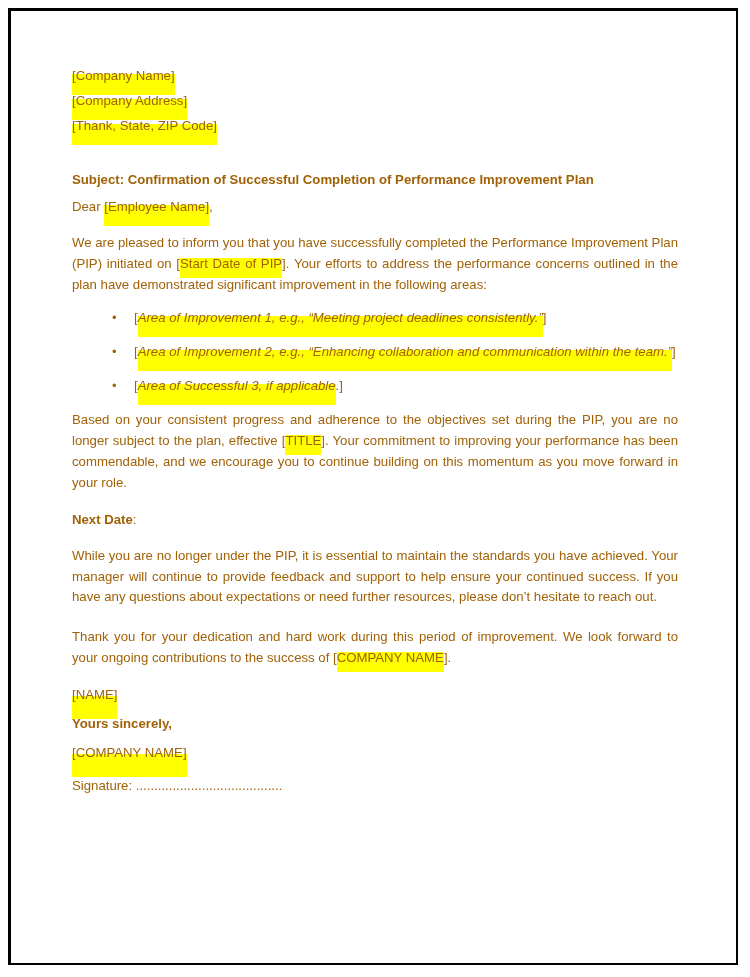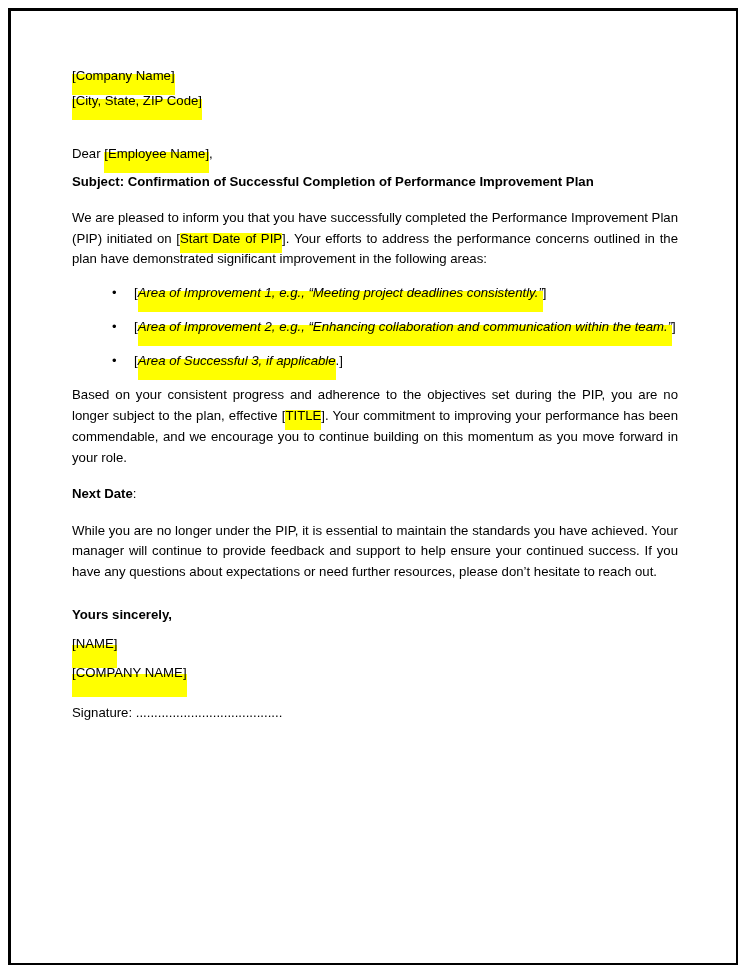--- a/index.html
+++ b/index.html
@@ -31,21 +31,21 @@
   }
 
   
   #doc {
     position: absolute;
     left: 61px;            
     top: 58px;
     width: 606px;          
     font-size: 13.2px;
     line-height: 1.0;
-    color: #000000;
+    color: #a16207;
   }
 
   .line {
     position: relative;
     margin: 0 0 14px 0;
     white-space: nowrap;
   }
 
   p.para {
     position: relative;
@@ -115,47 +115,50 @@
   ul.bullets li .dot {
     position: absolute;
     left: 40px;
     top: 0;
     font-size: 13px;
     line-height: 20px;
   }
 
   
   #sigblock .line { margin-bottom: 16px; }
-  #signature-line { margin-top: 26px; white-space: nowrap; }
+  #signature-line { margin-top: 20px; white-space: nowrap; }
 </style>
 </head>
 <body>
 
 <div id="page">
   <div id="doc">
 
     <div id="addr">
       <div class="line">
         <span class="hl">[Company Name]</span>
       </div>
       <div class="line">
-        <span class="hl">[City, State, ZIP Code]</span>
+        <span class="hl">[Company Address]</span>
+      </div>
+      <div class="line">
+        <span class="hl">[Thank, State, ZIP Code]</span>
       </div>
     </div>
 
     <div class="gap-lg"></div>
 
 
+
+    <div class="line bold">
+      <span>Subject: Confirmation of Successful Completion of Performance Improvement Plan</span>
+    </div>
 
     <div class="line">
       <span>Dear </span><span class="hl">[Employee Name]</span><span>,</span>
-    </div>
-
-    <div class="line bold">
-      <span>Subject: Confirmation of Successful Completion of Performance Improvement Plan</span>
     </div>
 
     <div class="gap-sm"></div>
 
     <p class="para"><span>We are pleased to inform you that you have successfully completed the Performance Improvement Plan (PIP) initiated on [</span><span class="hl-inline">Start Date of PIP</span><span>]. Your efforts to address the performance concerns outlined in the plan have demonstrated significant improvement in the following areas:</span></p>
 
     <ul class="bullets">
       <li>
         <span class="dot">•</span><span>[</span><span class="hl ital">Area of Improvement 1, e.g., “Meeting project deadlines consistently.”</span><span>]</span>
       </li>
@@ -174,31 +177,32 @@
     <div class="line">
       <span class="bold">Next Date</span><span>:</span>
     </div>
 
     <div class="gap-sm"></div>
 
     <p class="para"><span>While you are no longer under the PIP, it is essential to maintain the standards you have achieved. Your manager will continue to provide feedback and support to help ensure your continued success. If you have any questions about expectations or need further resources, please don’t hesitate to reach out.</span></p>
 
     <div class="gap-sm"></div>
 
+    <p class="para"><span>Thank you for your dedication and hard work during this period of improvement. We look forward to your ongoing contributions to the success of [</span><span class="hl-inline">COMPANY NAME</span><span>].</span></p>
 
     <div class="gap-sm"></div>
 
     <div id="sigblock">
+      <div class="line">
+        <span class="hl hl-drop">[NAME]</span>
+      </div>
       <div class="line bold">
         <span>Yours sincerely,</span>
       </div>
       <div class="line">
-        <span class="hl hl-drop">[NAME]</span>
-      </div>
-      <div class="line">
         <span class="hl hl-drop">[COMPANY NAME]</span>
       </div>
 
       <div id="signature-line">
         <span>Signature: </span><span>........................................</span>
       </div>
     </div>
 
   </div>
 </div>

